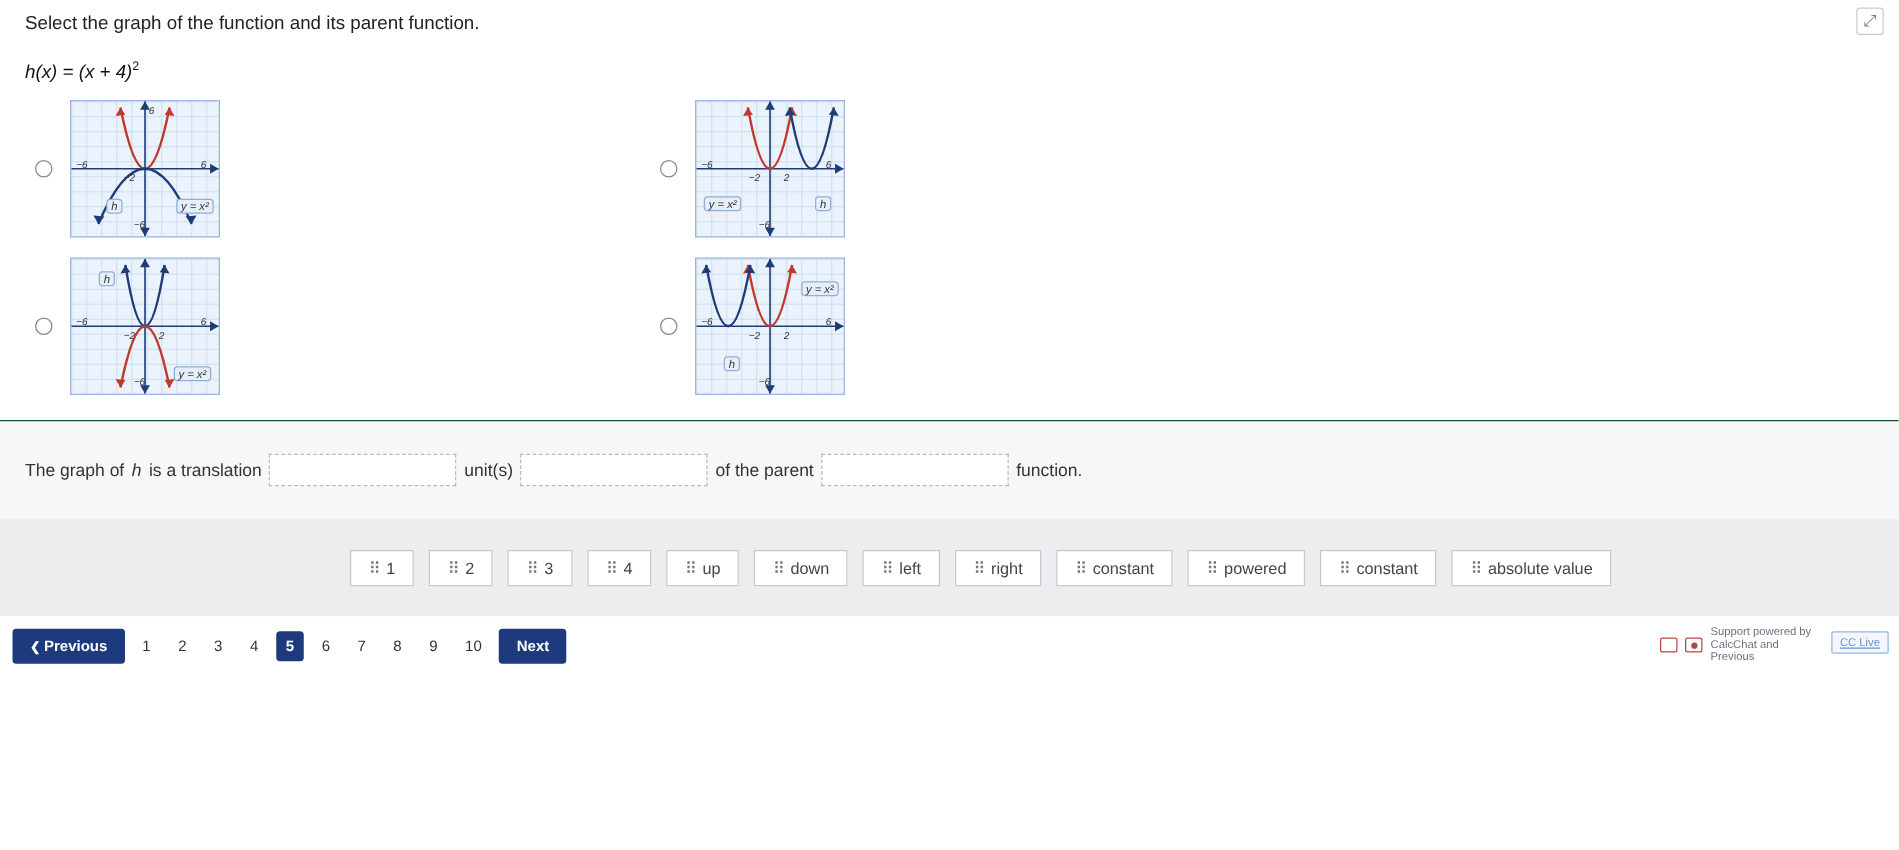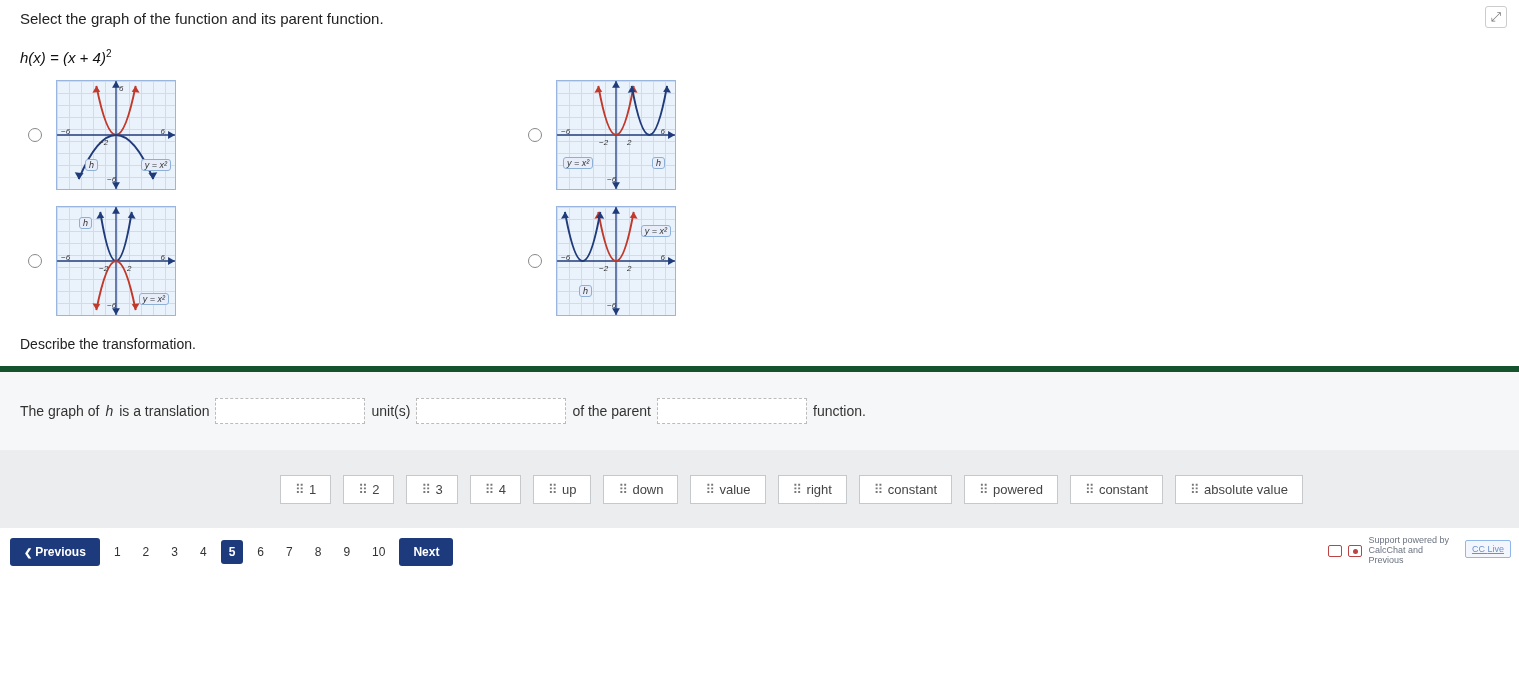--- a/index.html
+++ b/index.html
@@ -47,21 +47,21 @@
   }
   .axis-tick { position:absolute; font-size:8px; color:#333; font-style:italic;}
 
   .subhead { font-size:14px; margin: 20px 0 14px 0; color:#222;}
 
   .fill-row {
     background:#f6f7f8;
     padding: 26px 20px;
     display:flex; align-items:center; gap:6px;
     font-size:14px; color:#333;
-    border-top:6px solid #14532d; border-bottom:1px solid #eee;
+    border-top:1px solid #14532d; border-bottom:1px solid #eee;
   }
   .fill-row .italic { font-style: italic; }
   .dropzone {
     display:inline-block;
     min-width: 150px; height: 26px;
     border: 1px dashed #bbb;
     background:#fff;
     vertical-align: middle;
   }
 
@@ -239,21 +239,20 @@
         <span class="axis-tick" style="left:42px;top:57px;">−2</span>
         <span class="axis-tick" style="left:70px;top:57px;">2</span>
         <span class="axis-tick" style="left:50px;top:94px;">−6</span>
         <span class="lbl" style="right:4px;top:18px;">y = x²</span>
         <span class="lbl" style="left:22px;bottom:18px;">h</span>
       </div>
     </div>
 
   </div>
 
-  <div class="subhead">Describe the transformation.</div>
 </div>
 
 <div class="fill-row">
   <span>The graph of </span>
   <span class="italic">h</span>
   <span> is a translation</span>
   <span class="dropzone"></span>
   <span>unit(s)</span>
   <span class="dropzone"></span>
   <span>of the parent</span>
@@ -281,21 +280,21 @@
   <div class="tile">
       <span class="grip">⠿</span>
       <span>up</span>
     </div>
   <div class="tile">
       <span class="grip">⠿</span>
       <span>down</span>
     </div>
   <div class="tile">
       <span class="grip">⠿</span>
-      <span>value</span>
+      <span>left</span>
     </div>
   <div class="tile">
       <span class="grip">⠿</span>
       <span>right</span>
     </div>
   <div class="tile">
       <span class="grip">⠿</span>
       <span>constant</span>
     </div>
   <div class="tile">

